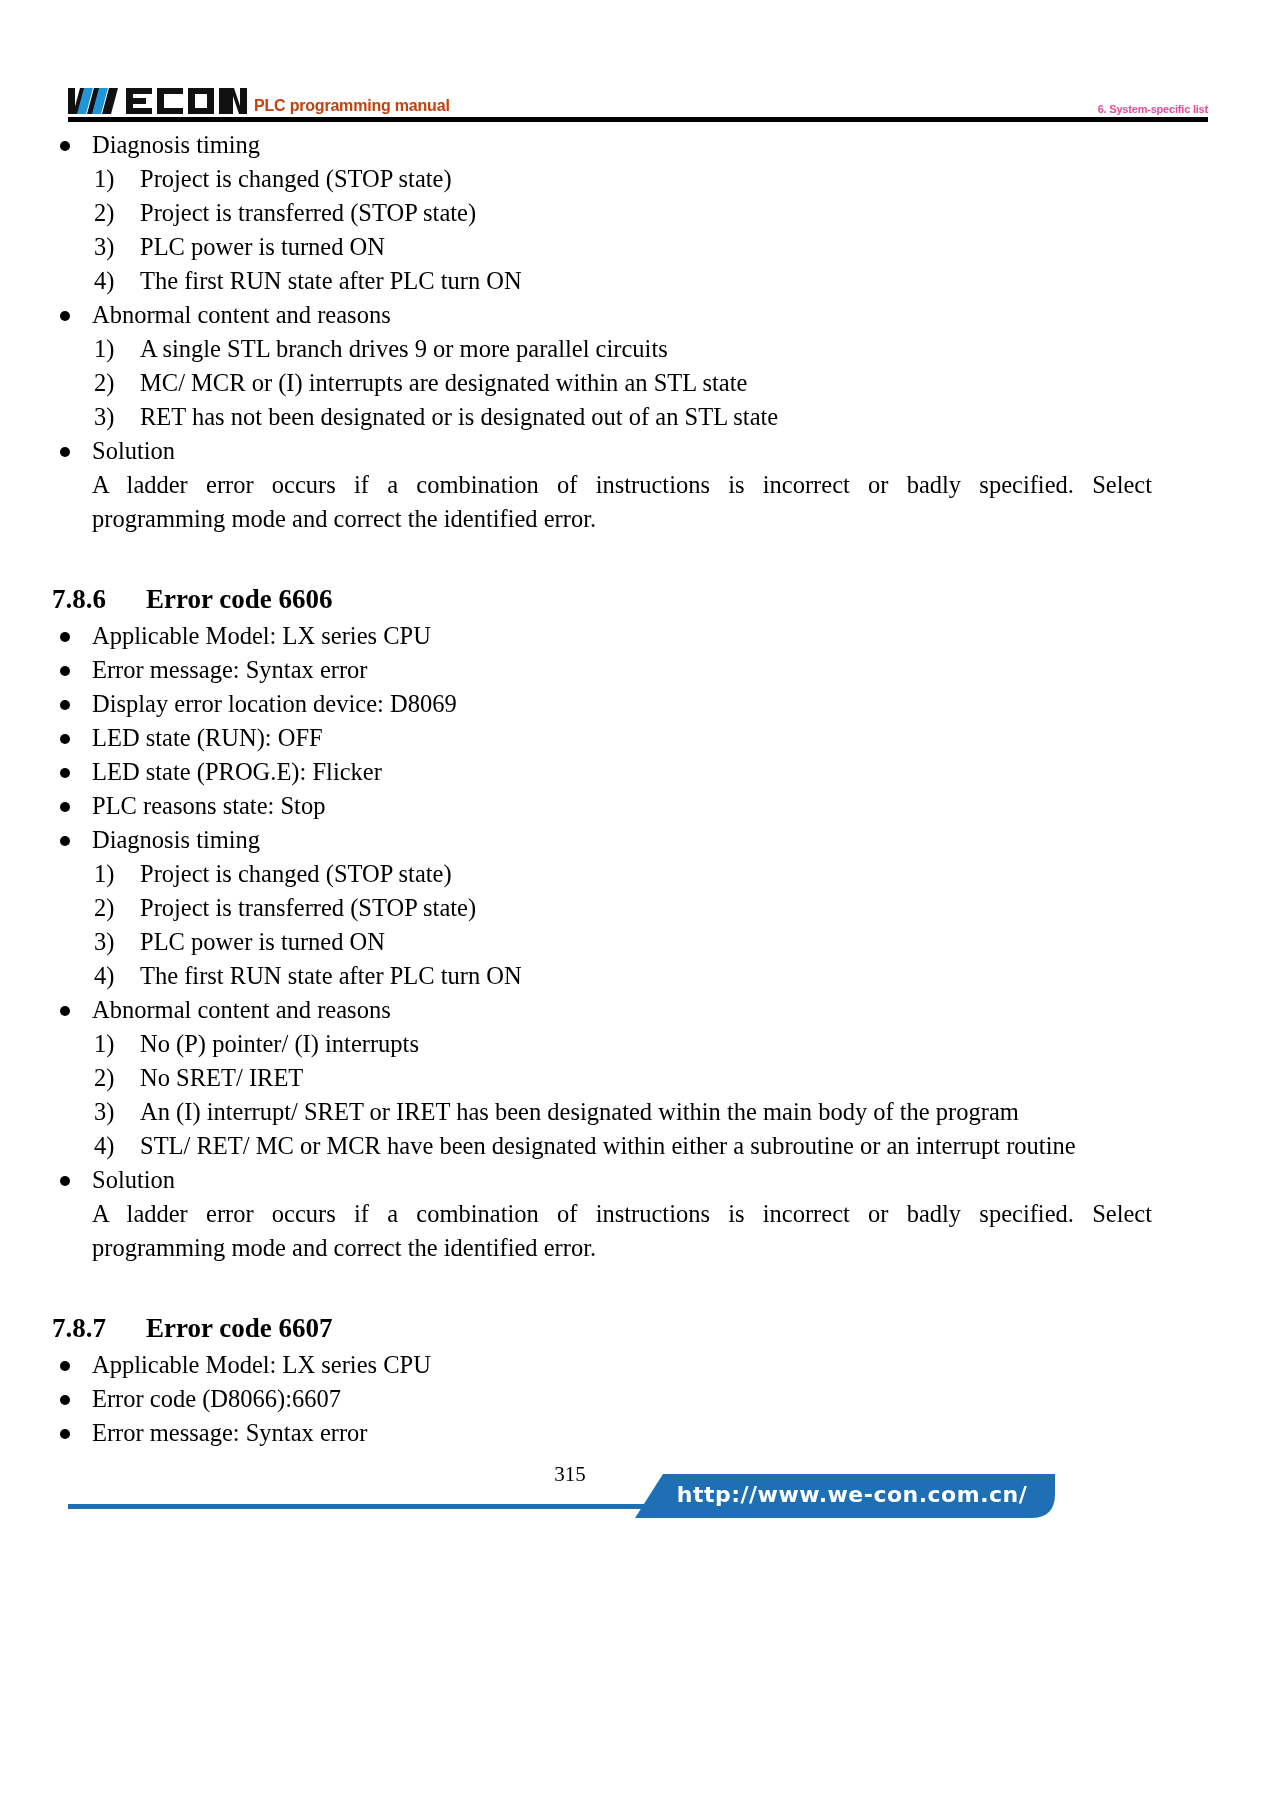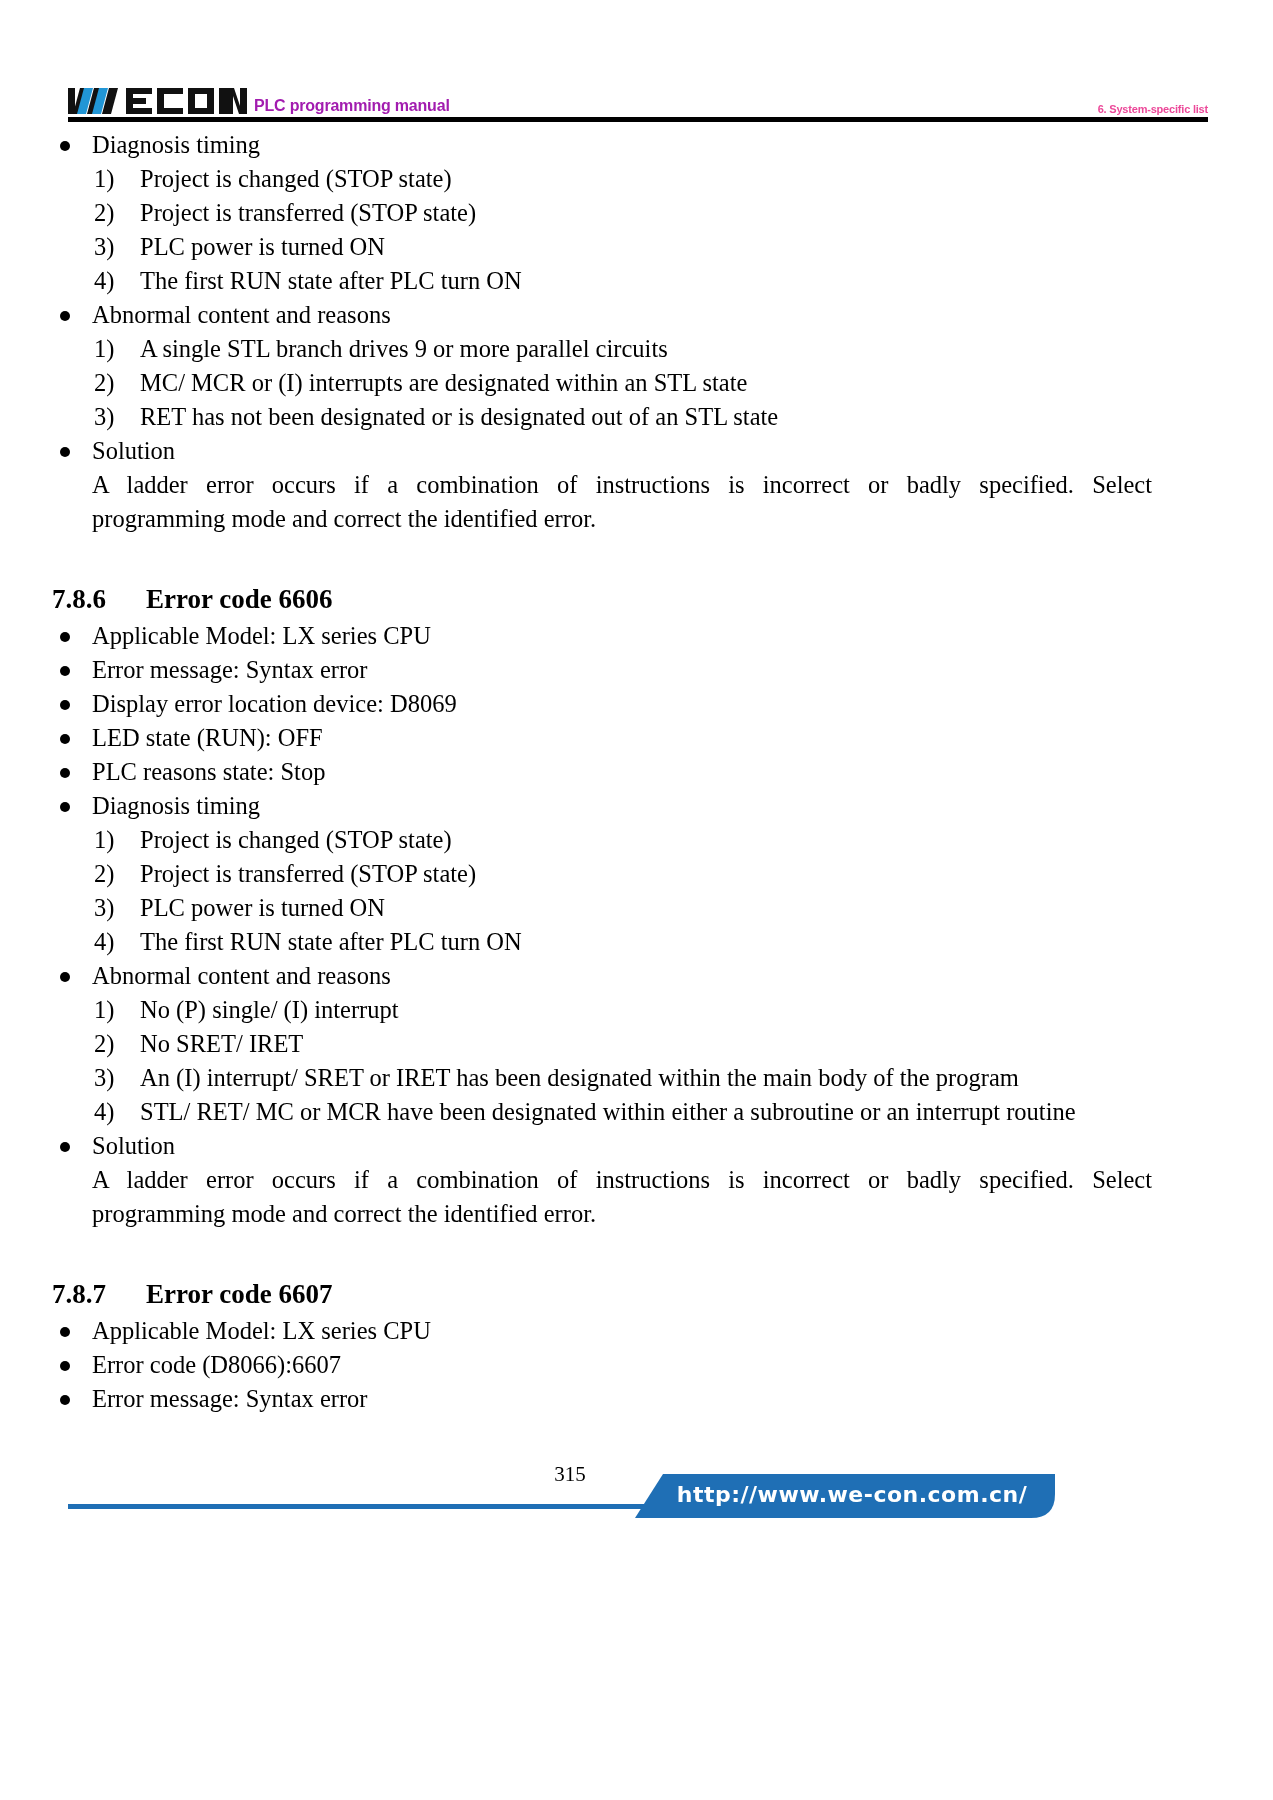--- a/index.html
+++ b/index.html
@@ -40,21 +40,21 @@
     display: inline-flex;
     align-items: center;
     height: 30px;
     letter-spacing: 0;
   }
   .logo svg { display: block; }
   .header-title {
     font-family: "Liberation Sans", "DejaVu Sans", sans-serif;
     font-size: 16px;
     font-weight: bold;
-    color: #a21caf;
+    color: #c2410c;
     letter-spacing: -0.2px;
     padding-bottom: 1px;
   }
   .header-right {
     position: absolute;
     right: 0;
     bottom: 3px;
     font-family: "Liberation Sans", "DejaVu Sans", sans-serif;
     font-size: 11px;
     font-weight: bold;
@@ -281,20 +281,21 @@
     <div class="gap-lg"></div>
 
     <div>
       <div class="h3">
         <span class="hnum">7.8.6</span><span>Error code 6606</span>
       </div>
       <div class="bul">Applicable Model: LX series CPU</div>
       <div class="bul">Error message: Syntax error</div>
       <div class="bul">Display error location device: D8069</div>
       <div class="bul">LED state (RUN): OFF</div>
+      <div class="bul">LED state (PROG.E): Flicker</div>
       <div class="bul">PLC reasons state: Stop</div>
       <div class="bul">Diagnosis timing</div>
       <div class="num">
         <span class="marker">1)</span>
         <span>Project is changed (STOP state)</span>
       </div>
       <div class="num">
         <span class="marker">2)</span>
         <span>Project is transferred (STOP state)</span>
       </div>
@@ -302,21 +303,21 @@
         <span class="marker">3)</span>
         <span>PLC power is turned ON</span>
       </div>
       <div class="num">
         <span class="marker">4)</span>
         <span>The first RUN state after PLC turn ON</span>
       </div>
       <div class="bul">Abnormal content and reasons</div>
       <div class="num">
         <span class="marker">1)</span>
-        <span>No (P) single/ (I) interrupt</span>
+        <span>No (P) pointer/ (I) interrupts</span>
       </div>
       <div class="num">
         <span class="marker">2)</span>
         <span>No SRET/ IRET</span>
       </div>
       <div class="num">
         <span class="marker">3)</span>
         <span>An (I) interrupt/ SRET or IRET has been designated within the main body of the program</span>
       </div>
       <div class="num">

